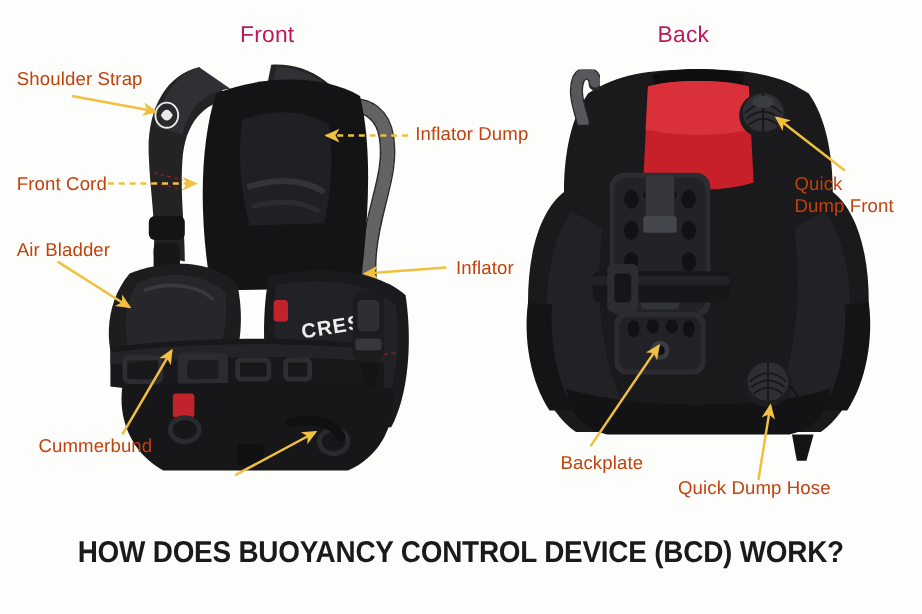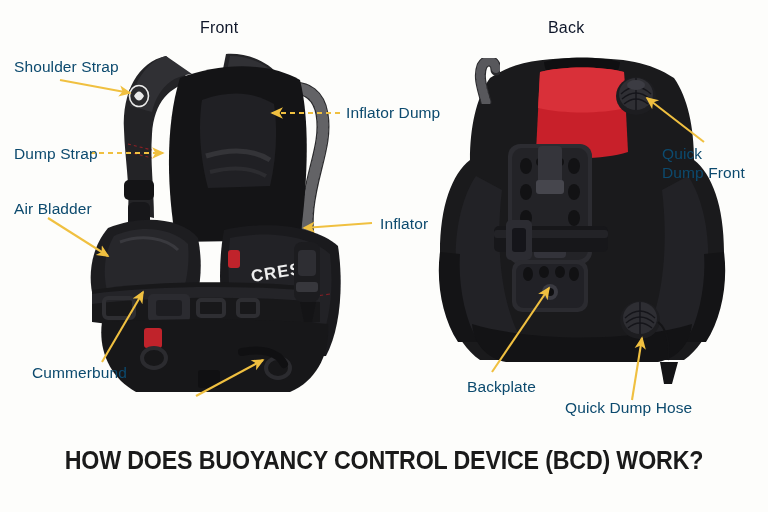--- a/index.html
+++ b/index.html
@@ -6,25 +6,25 @@
   body{
     width:768px;height:512px;overflow:hidden;
     background:#fdfdfb;
     font-family:"Liberation Sans","DejaVu Sans",sans-serif;
     position:relative;
   }
   #stage{position:absolute;left:0;top:0;width:768px;height:512px;background:#fdfdfb;}
 
   
   .view-title{
-    position:absolute;font-size:16px;color:#0f172a;
+    position:absolute;font-size:19px;color:#be185d;
     letter-spacing:.2px;white-space:nowrap;
   }
   .callout{
-    position:absolute;font-size:15.5px;color:#0c4a6e;
+    position:absolute;font-size:15.5px;color:#c2410c;
     line-height:17px;white-space:nowrap;letter-spacing:.1px;
   }
   .callout.two{white-space:normal;text-align:left;line-height:19px;}
   .footer-title{
     position:absolute;left:0;top:446px;width:768px;text-align:center;
     font-size:25px;font-weight:bold;color:#1a1a1a;
     letter-spacing:-.2px;
     transform:scaleX(.93);
     font-family:"Liberation Sans","DejaVu Sans",sans-serif;
   }
@@ -243,21 +243,21 @@
       <line x1="492" y1="372" x2="549" y2="288"></line>
 
       <line x1="632" y1="400" x2="642" y2="338"></line>
     </g>
   </svg>
 
   <div class="view-title" style="left:200px;top:19px;">Front</div>
   <div class="view-title" style="left:548px;top:19px;text-align:center;">Back</div>
 
   <div class="callout" style="left:14px;top:58px;">Shoulder Strap</div>
-  <div class="callout" style="left:14px;top:145px;">Dump Strap</div>
+  <div class="callout" style="left:14px;top:145px;">Front Cord</div>
   <div class="callout" style="left:14px;top:200px;">Air Bladder</div>
   <div class="callout" style="left:32px;top:364px;">Cummerbund</div>
 
   <div class="callout" style="left:346px;top:104px;">Inflator Dump</div>
   <div class="callout" style="left:380px;top:215px;">Inflator</div>
 
   <div class="callout two" style="left:662px;top:144px;width:104px;">
     <span>Quick</span><br>
     <span>Dump Front</span>
   </div>

